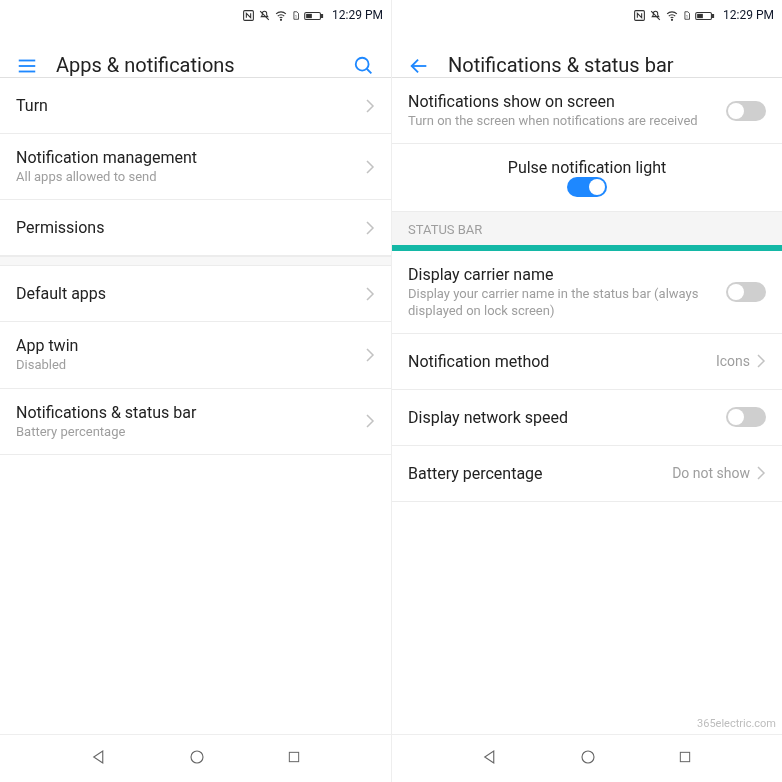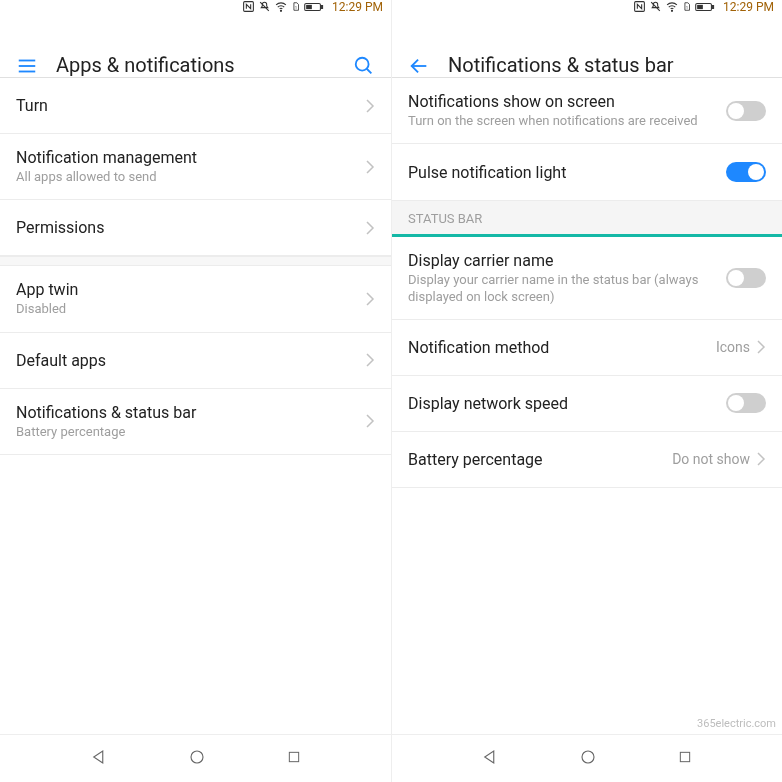--- a/index.html
+++ b/index.html
@@ -12,25 +12,25 @@
       overflow: hidden;
     }
     .container { display: flex; width: 100%; height: 100%; }
     .screen { width: 391px; height: 100%; background: #fff; display: flex; flex-direction: column; position: relative; }
     .screen + .screen { border-left: 1px solid #eee; }
 
     .status-bar {
       height: 22px;
       display: flex;
       justify-content: flex-end;
-      align-items: flex-start;
+      align-items: flex-end;
       gap: 4px;
       padding: 0 8px;
       font-size: 12px;
-      color: #a16207;
+      color: #0f172a;
     }
     .status-bar .icons { display: flex; align-items: center; gap: 3px; }
     .status-bar svg { display: block; }
     .status-time { margin-left: 4px; font-size: 12px; }
 
     .app-bar {
       height: 56px;
       display: flex;
       align-items: flex-end;
       padding: 0 16px;
@@ -41,35 +41,35 @@
     .hamburger, .search-btn, .back-btn { display:flex; align-items:center; justify-content:center; }
 
     .list { flex: 1; overflow: hidden; }
     .row {
       display: flex;
       align-items: center;
       padding: 14px 16px;
       border-bottom: 1px solid #ececec;
       min-height: 56px;
     }
-    .row.no-border { border-bottom: none; }
+    .row.no-border { border-bottom: none; flex-direction: column; }
     .row .labels { flex: 1; display: flex; flex-direction: column; gap: 2px; }
     .row .primary { font-size: 16px; color: #222; }
     .row .secondary { font-size: 13px; color: #9e9e9e; line-height: 1.25; }
     .row .value { font-size: 14px; color: #9e9e9e; margin-right: 6px; }
 
     .chevron { color: #c2c2c2; }
     .section-gap { height: 10px; background: #f7f7f7; border-bottom: 1px solid #ececec; border-top: 1px solid #ececec; }
     .section-header {
       padding: 10px 16px 8px;
       font-size: 13px;
       color: #9e9e9e;
       background: #f5f5f5;
       border-top: 1px solid #ececec;
-      border-bottom: 3px solid #14b8a6;
+      border-bottom: 6px solid #14b8a6;
     }
 
     .toggle {
       width: 40px; height: 20px; border-radius: 10px;
       background: #cfcfcf; position: relative; flex-shrink: 0;
     }
     .toggle::after {
       content: ""; position: absolute; top: 2px; left: 2px;
       width: 16px; height: 16px; border-radius: 50%; background: #fff;
     }
@@ -168,31 +168,31 @@
           </div>
         <svg class="chevron" width="10" height="16" viewBox="0 0 10 16" fill="none" stroke="currentColor" stroke-width="1.5">
             <path d="M2 2l6 6-6 6"></path>
           </svg>
       </div>
 
       <div class="section-gap"></div>
 
       <div class="row">
         <div class="labels">
+            <div class="primary">Default apps</div>
+          </div>
+        <svg class="chevron" width="10" height="16" viewBox="0 0 10 16" fill="none" stroke="currentColor" stroke-width="1.5">
+            <path d="M2 2l6 6-6 6"></path>
+          </svg>
+      </div>
+      <div class="row">
+        <div class="labels">
           <div class="primary">App twin</div>
           <div class="secondary">Disabled</div>
         </div>
-        <svg class="chevron" width="10" height="16" viewBox="0 0 10 16" fill="none" stroke="currentColor" stroke-width="1.5">
-            <path d="M2 2l6 6-6 6"></path>
-          </svg>
-      </div>
-      <div class="row">
-        <div class="labels">
-            <div class="primary">Default apps</div>
-          </div>
         <svg class="chevron" width="10" height="16" viewBox="0 0 10 16" fill="none" stroke="currentColor" stroke-width="1.5">
             <path d="M2 2l6 6-6 6"></path>
           </svg>
       </div>
       <div class="row">
         <div class="labels">
           <div class="primary">Notifications &amp; status bar</div>
           <div class="secondary">Battery percentage</div>
         </div>
         <svg class="chevron" width="10" height="16" viewBox="0 0 10 16" fill="none" stroke="currentColor" stroke-width="1.5">

